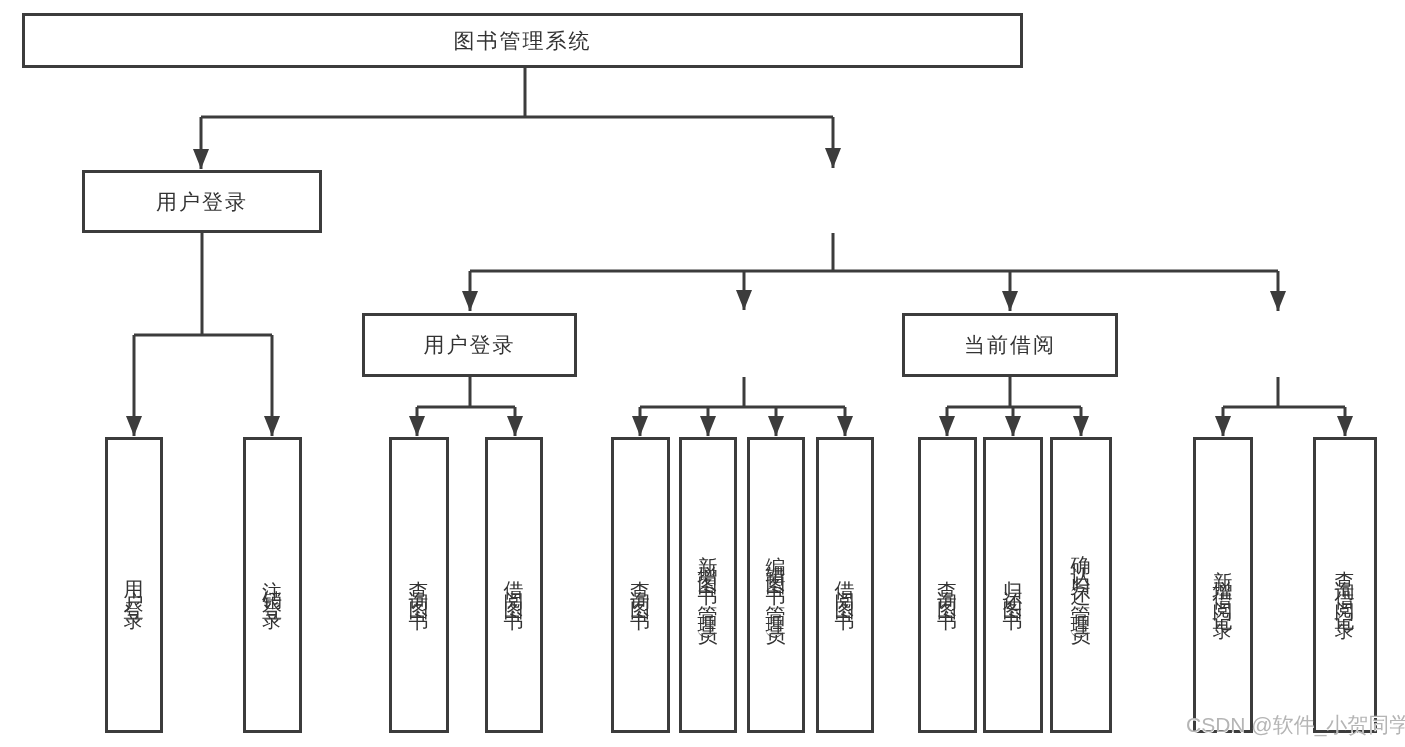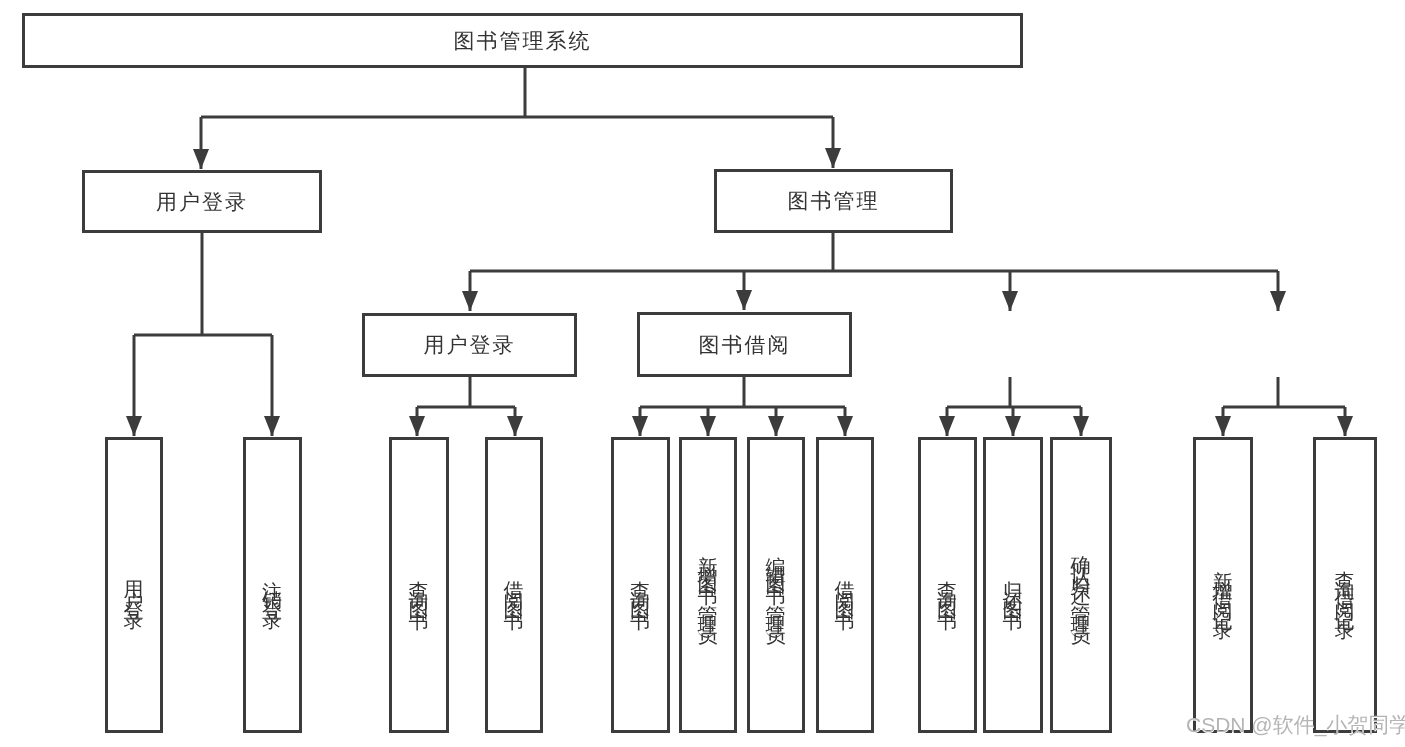--- a/index.html
+++ b/index.html
@@ -64,29 +64,26 @@
     <path class="ln" marker-end="url(#arw)" d="M1345,407 V436"></path>
   </svg>
 
   <div class="box h" style="left:22px;top:13px;width:1001px;height:55px">
     <span class="label">图书管理系统</span>
   </div>
 
   <div class="box h" style="left:82px;top:170px;width:240px;height:63px">
     <span class="label">用户登录</span>
   </div>
-  <div class="box h" style="left:714px;top:169px;width:239px;height:64px">
-    <span class="label">图书管理</span>
-  </div>
 
   <div class="box h" style="left:362px;top:313px;width:215px;height:64px">
     <span class="label">用户登录</span>
   </div>
-  <div class="box h" style="left:637px;top:312px;width:215px;height:65px">
-    <span class="label">图书借阅</span>
+  <div class="box h" style="left:902px;top:313px;width:216px;height:64px">
+    <span class="label">当前借阅</span>
   </div>
 
   <div class="box v" style="left:105px;top:437px;width:58px;height:296px">
     <span class="label">用户登录</span>
   </div>
   <div class="box v" style="left:243px;top:437px;width:59px;height:296px">
     <span class="label">注销登录</span>
   </div>
 
   <div class="box v" style="left:389px;top:437px;width:60px;height:296px">

